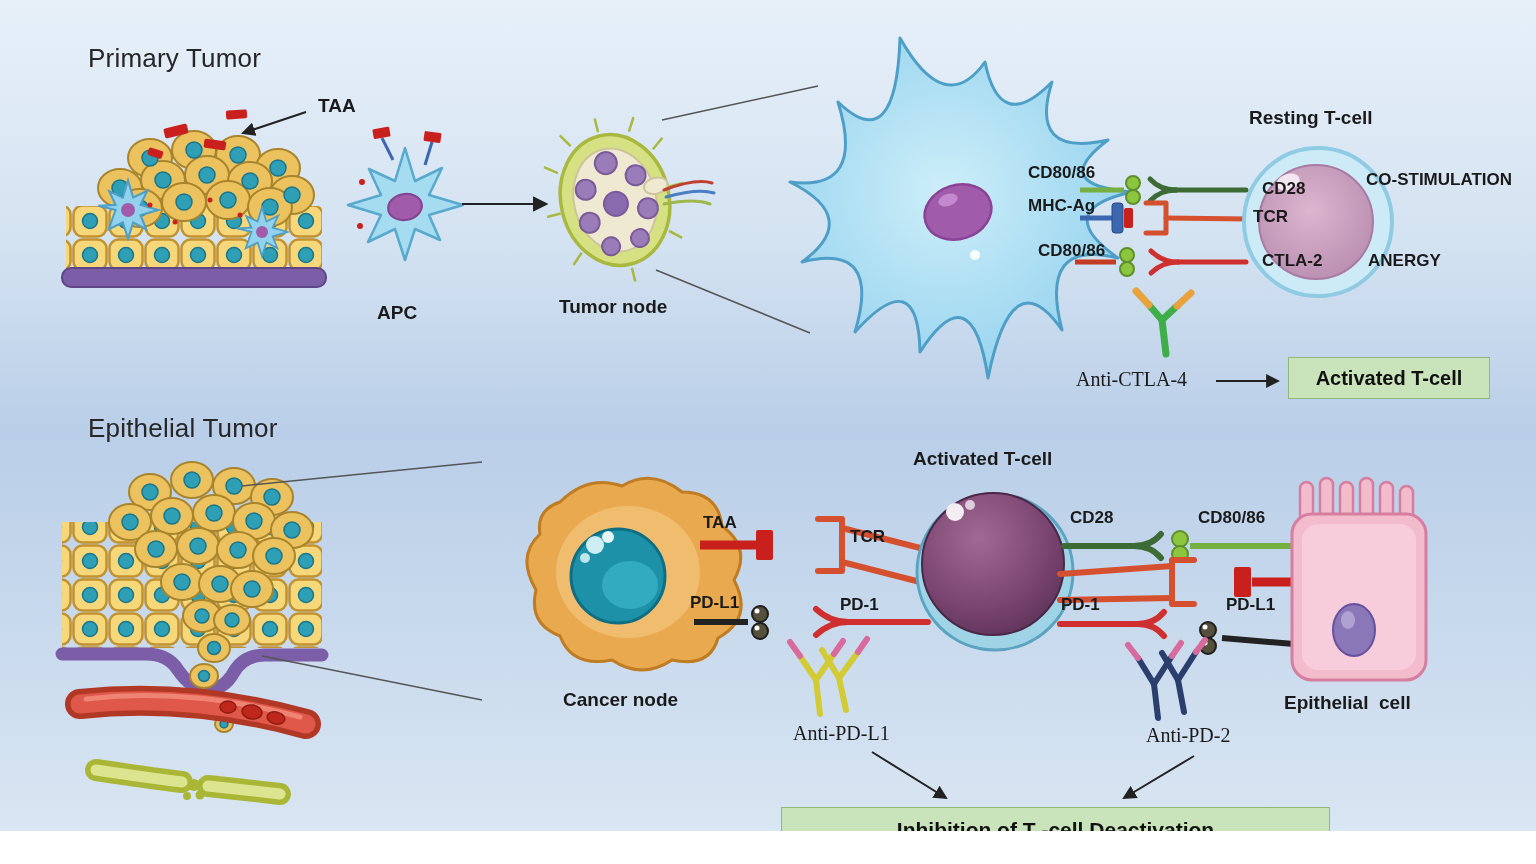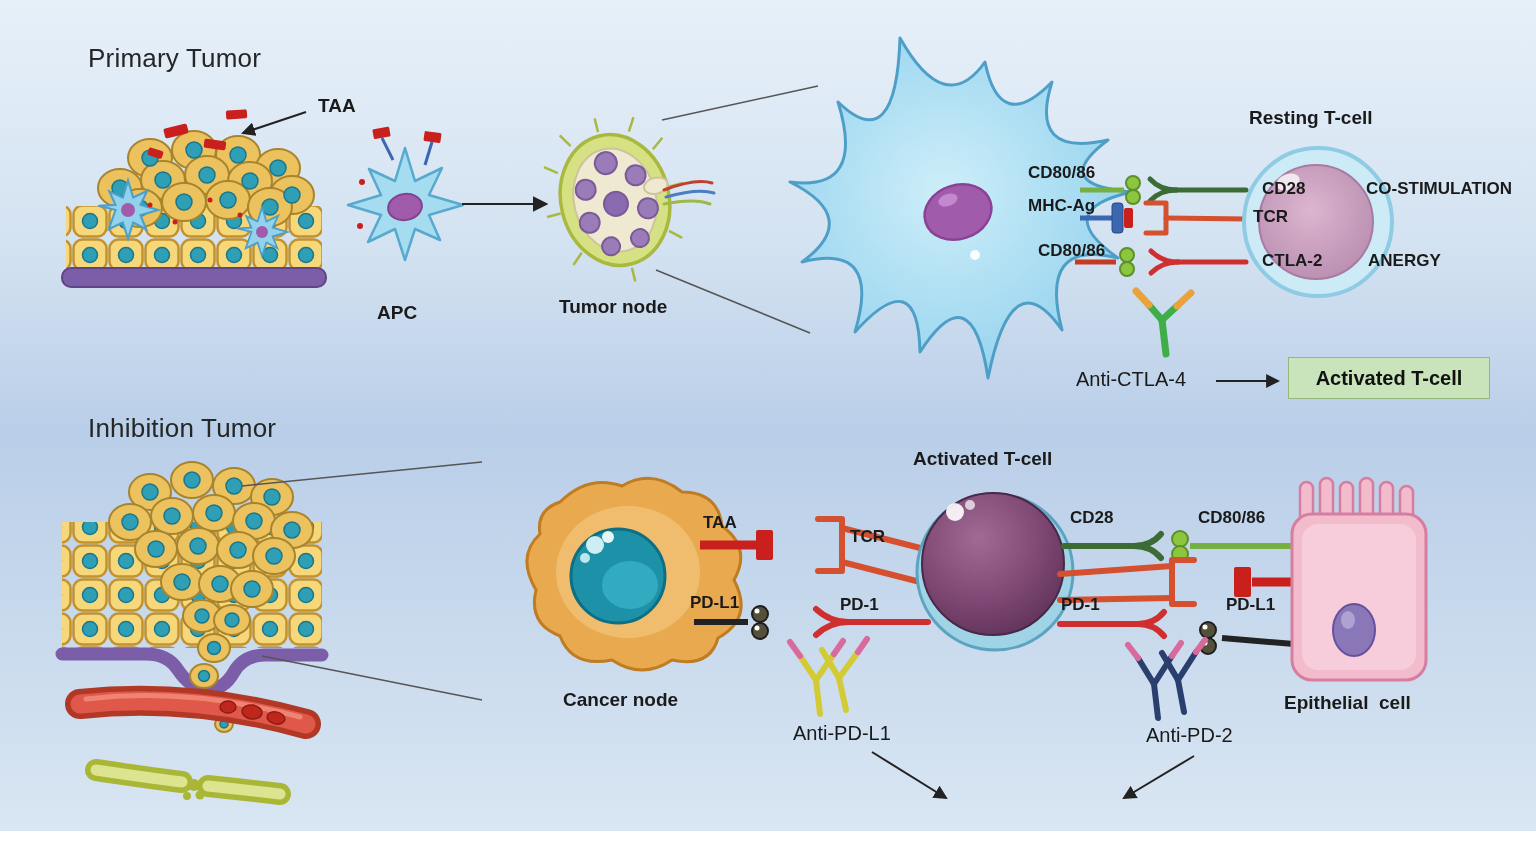--- a/index.html
+++ b/index.html
@@ -9,21 +9,21 @@
   *{margin:0;padding:0;box-sizing:border-box;}
   body{font-family:"Liberation Sans",sans-serif;color:var(--text);}
   .stage{
     position:relative;width:1536px;height:831px;overflow:hidden;
     background:linear-gradient(180deg,var(--bg-top) 0%,#d3e2f1 30%,var(--bg-mid) 52%,#c6d8ec 72%,var(--bg-bot) 100%);
   }
   svg.scene{position:absolute;left:0;top:0;}
   .lbl{position:absolute;white-space:pre;color:var(--text);line-height:1.1;}
   .b17{font-size:17px;font-weight:bold;}
   .b19{font-size:19px;font-weight:bold;}
-  .r20{font-size:20px;font-weight:400;}
+  .r20{font-size:20px;font-weight:400;font-family:Liberation Serif, serif;}
   .title{font-size:26px;font-weight:500;color:#262626;letter-spacing:.2px;}
   .greenbox{
     position:absolute;display:flex;align-items:center;justify-content:center;
     background:var(--box-bg);border:1.5px solid var(--box-border);
     font-weight:bold;color:#111;
   }
 </style>
 </head>
 <body>
 
@@ -406,38 +406,41 @@
 </svg>
 
 <span class="lbl title" style="left:88px;top:44px">Primary Tumor</span>
 <span class="lbl b19" style="left:318px;top:96px">TAA</span>
 <span class="lbl b19" style="left:377px;top:303px">APC</span>
 <span class="lbl b19" style="left:559px;top:297px">Tumor node</span>
 <span class="lbl b19" style="left:1249px;top:108px">Resting T-cell</span>
 <span class="lbl b17" style="left:1028px;top:164px">CD80/86</span>
 <span class="lbl b17" style="left:1028px;top:197px">MHC-Ag</span>
 <span class="lbl b17" style="left:1262px;top:180px">CD28</span>
-<span class="lbl b17" style="left:1366px;top:180px">CO-STIMULATION</span>
+<span class="lbl b17" style="left:1366px;top:171px">CO-STIMULATION</span>
 <span class="lbl b17" style="left:1253px;top:208px">TCR</span>
 <span class="lbl b17" style="left:1038px;top:242px">CD80/86</span>
 <span class="lbl b17" style="left:1262px;top:252px">CTLA-2</span>
 <span class="lbl b17" style="left:1368px;top:252px">ANERGY</span>
 <span class="lbl r20" style="left:1076px;top:368px">Anti-CTLA-4</span>
-<span class="lbl title" style="left:88px;top:414px">Inhibition Tumor</span>
+<span class="lbl title" style="left:88px;top:414px">Epithelial Tumor</span>
 <span class="lbl b19" style="left:913px;top:449px">Activated T-cell</span>
 <span class="lbl b19" style="left:563px;top:690px">Cancer node</span>
 <span class="lbl b17" style="left:703px;top:514px">TAA</span>
 <span class="lbl b17" style="left:850px;top:528px">TCR</span>
 <span class="lbl b17" style="left:1070px;top:509px">CD28</span>
 <span class="lbl b17" style="left:1198px;top:509px">CD80/86</span>
 <span class="lbl b17" style="left:690px;top:594px">PD-L1</span>
 <span class="lbl b17" style="left:840px;top:596px">PD-1</span>
 <span class="lbl b17" style="left:1061px;top:596px">PD-1</span>
 <span class="lbl b17" style="left:1226px;top:596px">PD-L1</span>
 <span class="lbl r20" style="left:793px;top:722px">Anti-PD-L1</span>
 <span class="lbl r20" style="left:1146px;top:724px">Anti-PD-2</span>
 <span class="lbl b19" style="left:1284px;top:693px">Epithelial  cell</span>
 
 <div class="greenbox" style="left:1288px;top:357px;width:202px;height:42px;font-size:20px">
   <span>Activated T-cell</span>
 </div>
-
+<div class="greenbox" style="left:781px;top:807px;width:549px;height:45px;font-size:21px">
+  <span>Inhibition of T -cell Deactivation</span>
 </div>
 
+</div>
+
 </body></html>

